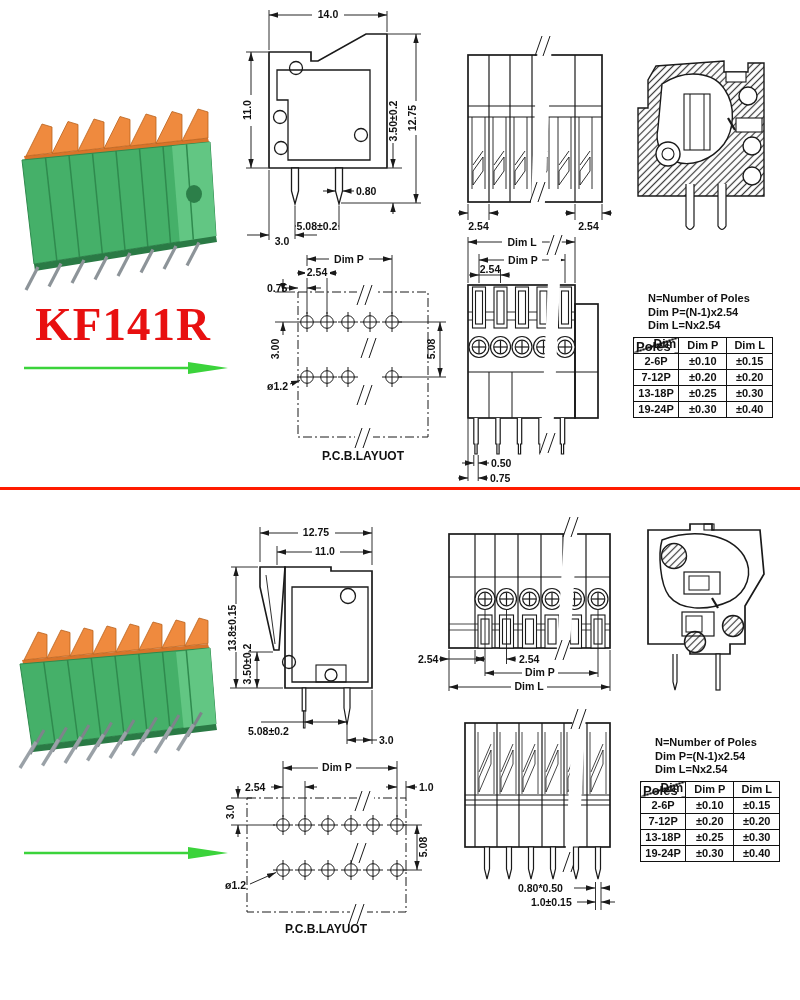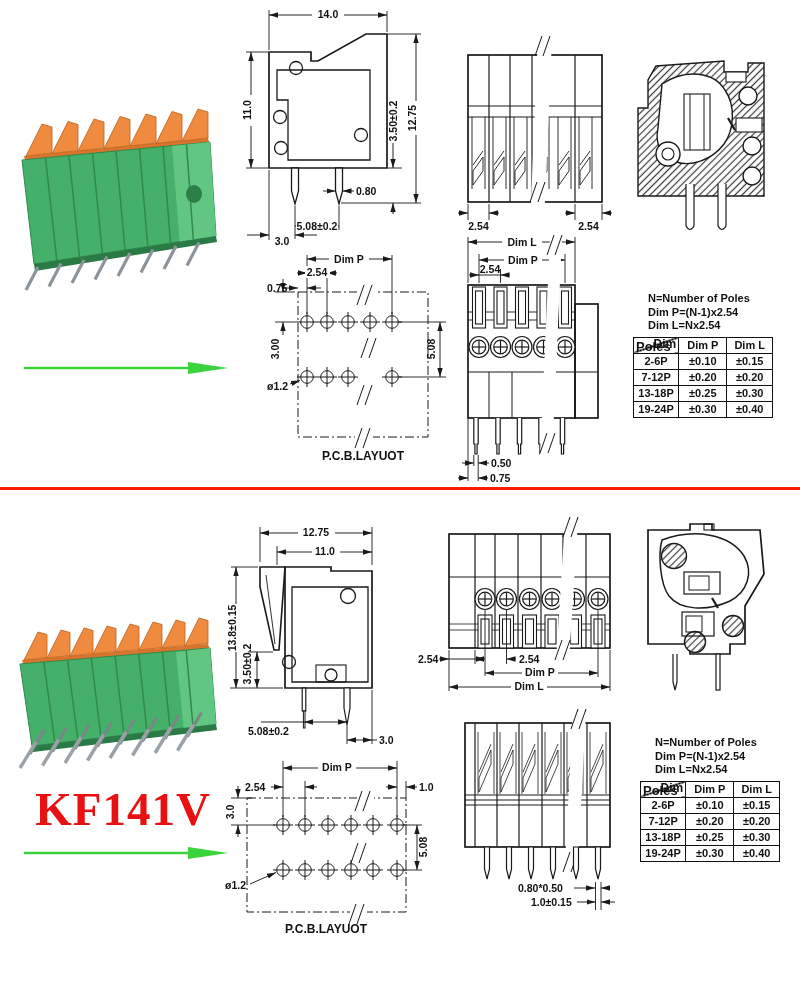--- a/index.html
+++ b/index.html
@@ -116,20 +116,21 @@
    <line x1="80" y1="166" x2="68" y2="189"></line>
           <line x1="103" y1="162.5" x2="91" y2="185.5"></line>
    <line x1="126" y1="159" x2="114" y2="182"></line>
           <line x1="149" y1="155.5" x2="137" y2="178.5"></line>
    <line x1="172" y1="152" x2="160" y2="175"></line>
           <line x1="195" y1="148.5" x2="183" y2="171.5"></line>
   </g>
  </g>
 </svg>
 
+<div class="model" style="left:16px;top:297px">KF141R</div>
 <svg class="abs" style="left:22px;top:360px" width="208" height="16">
  <line x1="2" y1="8" x2="170" y2="8" stroke="#3bd33b" stroke-width="2.4"></line>
  <polygon points="166,2 206,8 166,14" fill="#3bd33b"></polygon>
 </svg>
 
 <svg class="abs dwg" style="left:230px;top:2px" width="210" height="245">
  <g stroke="#1a1a1a" fill="none" stroke-width="1">
   <path d="M39,50 H81 V59 H88 L136,32 H157 V166 H39 Z" stroke-width="1.7"></path>
   <path d="M47,68 H140 V158 H58 V98 H47 Z" stroke-width="1.3"></path>
   <circle cx="66" cy="66" r="6.5" stroke-width="1.3"></circle>
@@ -431,21 +432,20 @@
    <line x1="75" y1="131" x2="59" y2="157"></line>
           <line x1="97.5" y1="128.5" x2="81.5" y2="154.5"></line>
    <line x1="120" y1="126" x2="104" y2="152"></line>
           <line x1="142.5" y1="123.5" x2="126.5" y2="149.5"></line>
    <line x1="165" y1="121" x2="149" y2="147"></line>
           <line x1="187.5" y1="118.5" x2="171.5" y2="144.5"></line>
   </g>
  </g>
 </svg>
 
-<div class="model" style="left:16px;top:782px">KF141V</div>
 <svg class="abs" style="left:22px;top:845px" width="208" height="16">
  <line x1="2" y1="8" x2="170" y2="8" stroke="#3bd33b" stroke-width="2.4"></line>
  <polygon points="166,2 206,8 166,14" fill="#3bd33b"></polygon>
 </svg>
 
 <svg class="abs dwg" style="left:228px;top:512px" width="210" height="238">
  <g stroke="#1a1a1a" fill="none" stroke-width="1">
   <path d="M32,55 L57,55 L51,138 L46,138 L32,75 Z" stroke-width="1.6"></path>
   <line x1="38" y1="63" x2="47" y2="132" stroke-width="0.9"></line>
   <path d="M57,55 H103 V59 H144 V176 H57 Z" stroke-width="1.7"></path>

